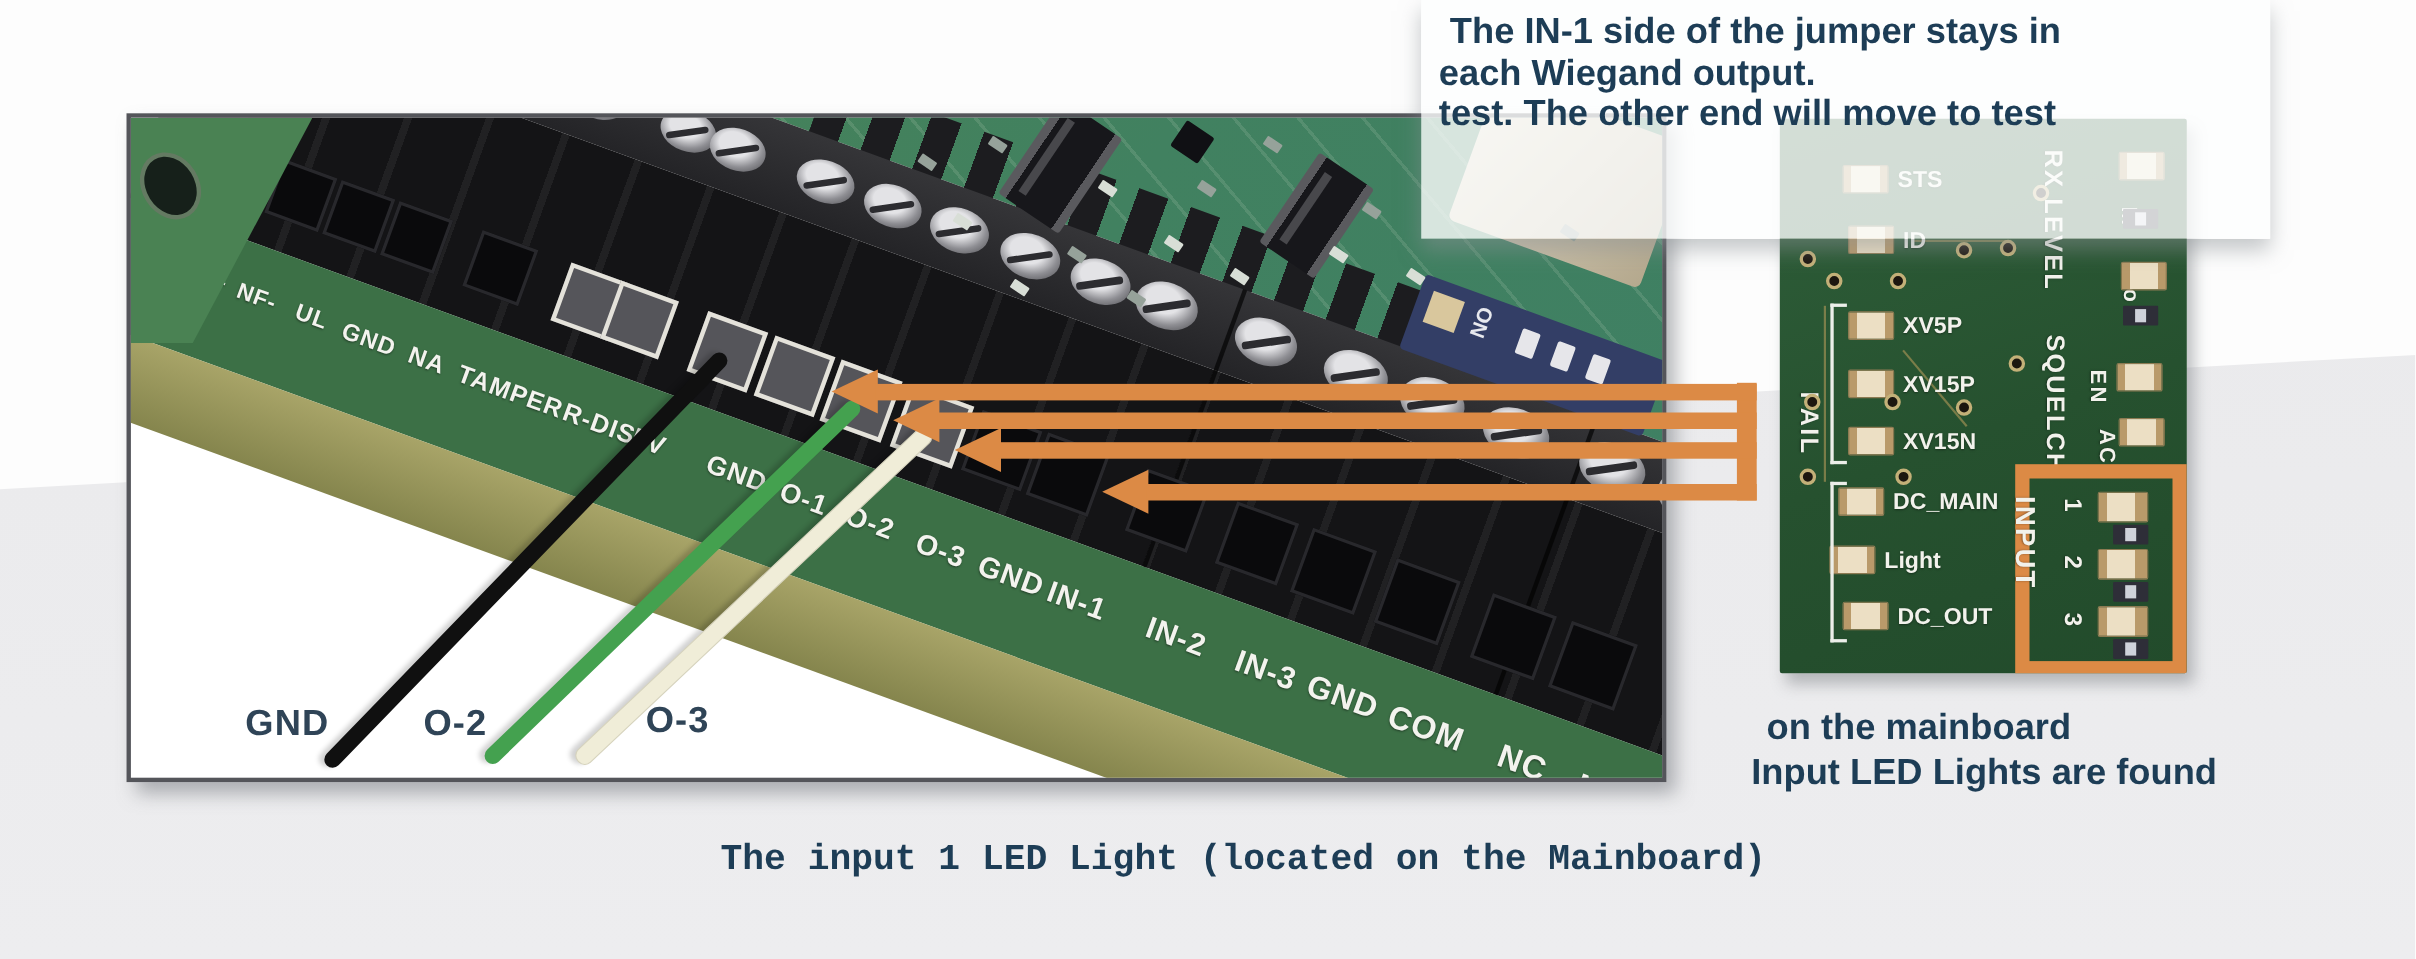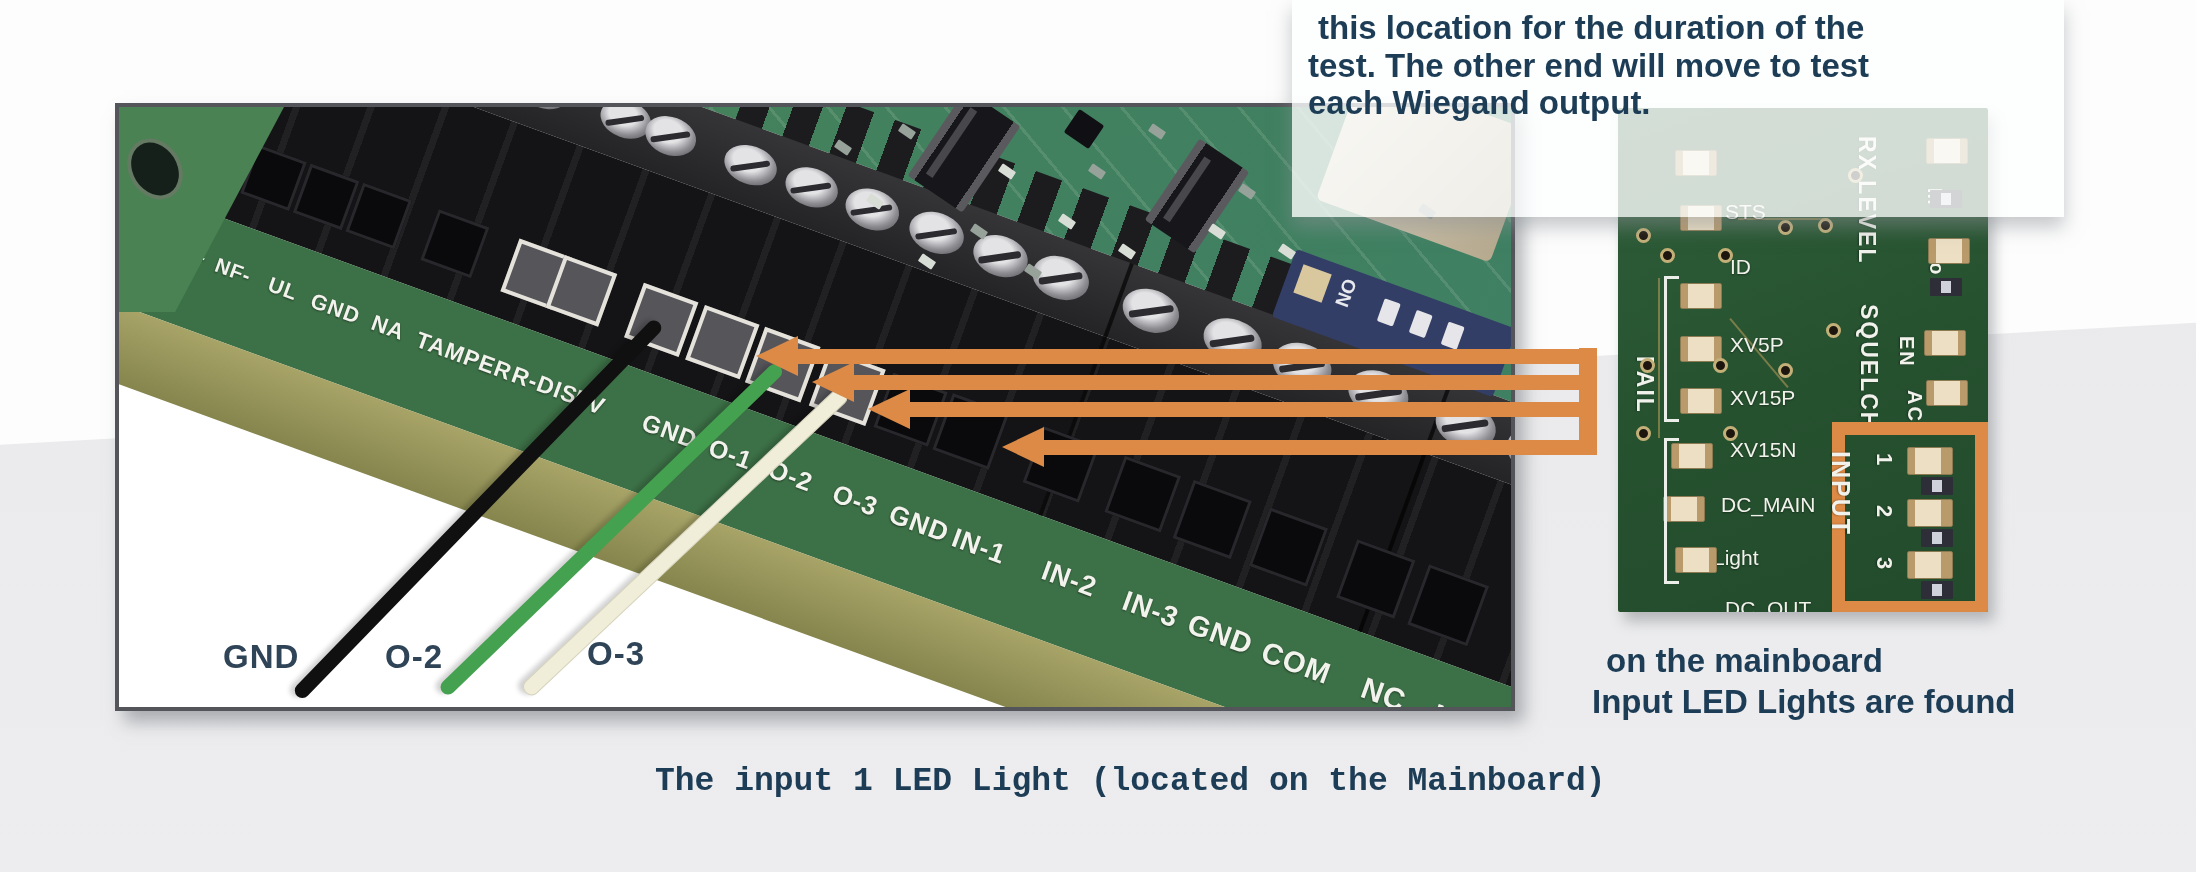--- a/index.html
+++ b/index.html
@@ -58,22 +58,22 @@
   .wire-label{position:absolute;color:#2f4457;font-size:33px;font-weight:600;letter-spacing:1px;}
   
   .abar{position:absolute;height:15px;background:var(--orange);}
   .ahead{position:absolute;width:0;height:0;border-top:20px solid transparent;
          border-bottom:20px solid transparent;border-right:42px solid var(--orange);}
   .aconn{position:absolute;left:1579px;top:348px;width:18px;height:107px;background:var(--orange);}
   
   #pcb{position:absolute;left:1618px;top:108px;width:370px;height:504px;
        background:linear-gradient(160deg,#2f5f3a,#26512f 55%,#224b2b);
        box-shadow:6px 9px 14px rgba(110,115,120,.45);border-radius:2px;overflow:hidden;}
-  .pcb-label{position:absolute;color:#f2f2ec;font-weight:normal;font-size:21px;white-space:nowrap;
-       text-shadow:0 1px 2px rgba(0,0,0,.4);margin-top:48px;}
+  .pcb-label{position:absolute;color:#f2f2ec;font-weight:bold;font-size:21px;white-space:nowrap;
+       text-shadow:0 1px 2px rgba(0,0,0,.4);}
   .vlabel{position:absolute;color:#f2f2ec;font-weight:bold;font-size:23px;letter-spacing:2px;
        white-space:nowrap;transform:rotate(90deg);transform-origin:0 0;text-shadow:0 1px 2px rgba(0,0,0,.4);}
   .led{position:absolute;width:40px;height:24px;border:1px solid #8c7a52;border-radius:2px;
        background:linear-gradient(90deg,#b99a6a 0 7px,#ecdfc4 7px 33px,#b99a6a 33px);}
   .res{position:absolute;width:32px;height:18px;background:#2e2e38;border-radius:1px;}
   .res:after{content:"";position:absolute;left:35%;top:15%;width:30%;height:70%;background:#cfd2da;}
   .via{position:absolute;width:9px;height:9px;border-radius:50%;background:#1c160f;border:3px solid #c3b078;}
   .wbracket{position:absolute;width:12px;border-left:3px solid #eceee9;border-top:3px solid #eceee9;
        border-bottom:3px solid #eceee9;}
   .trace{position:absolute;background:#a89356;opacity:.65;}
@@ -285,23 +285,23 @@
       <div class="ahead" style="left: 812px; top: 362px;"></div>
       <div class="abar" style="left: 852px; top: 374.5px; width: 745px;"></div>
       <div class="ahead" style="left: 868px; top: 389px;"></div>
       <div class="abar" style="left: 908px; top: 401.5px; width: 689px;"></div>
       <div class="ahead" style="left: 1002px; top: 427px;"></div>
       <div class="abar" style="left: 1042px; top: 439.5px; width: 555px;"></div>
     </div>
 
   <div class="note" id="note-jumper">
     <div class="txt">
-      <div>this location for the duration of the</div>
+      <div>The IN-1 side of the jumper stays in</div>
+      <div>each Wiegand output.</div>
       <div>test. The other end will move to test</div>
-      <div>each Wiegand output.</div>
     </div>
   </div>
   <div class="note" id="note-input">
     <div>on the mainboard</div>
     <div>Input LED Lights are found</div>
   </div>
   <div class="note" id="note-blink">
     <div>The input 1 LED Light (located on the Mainboard)</div>
   </div>
 </div>

